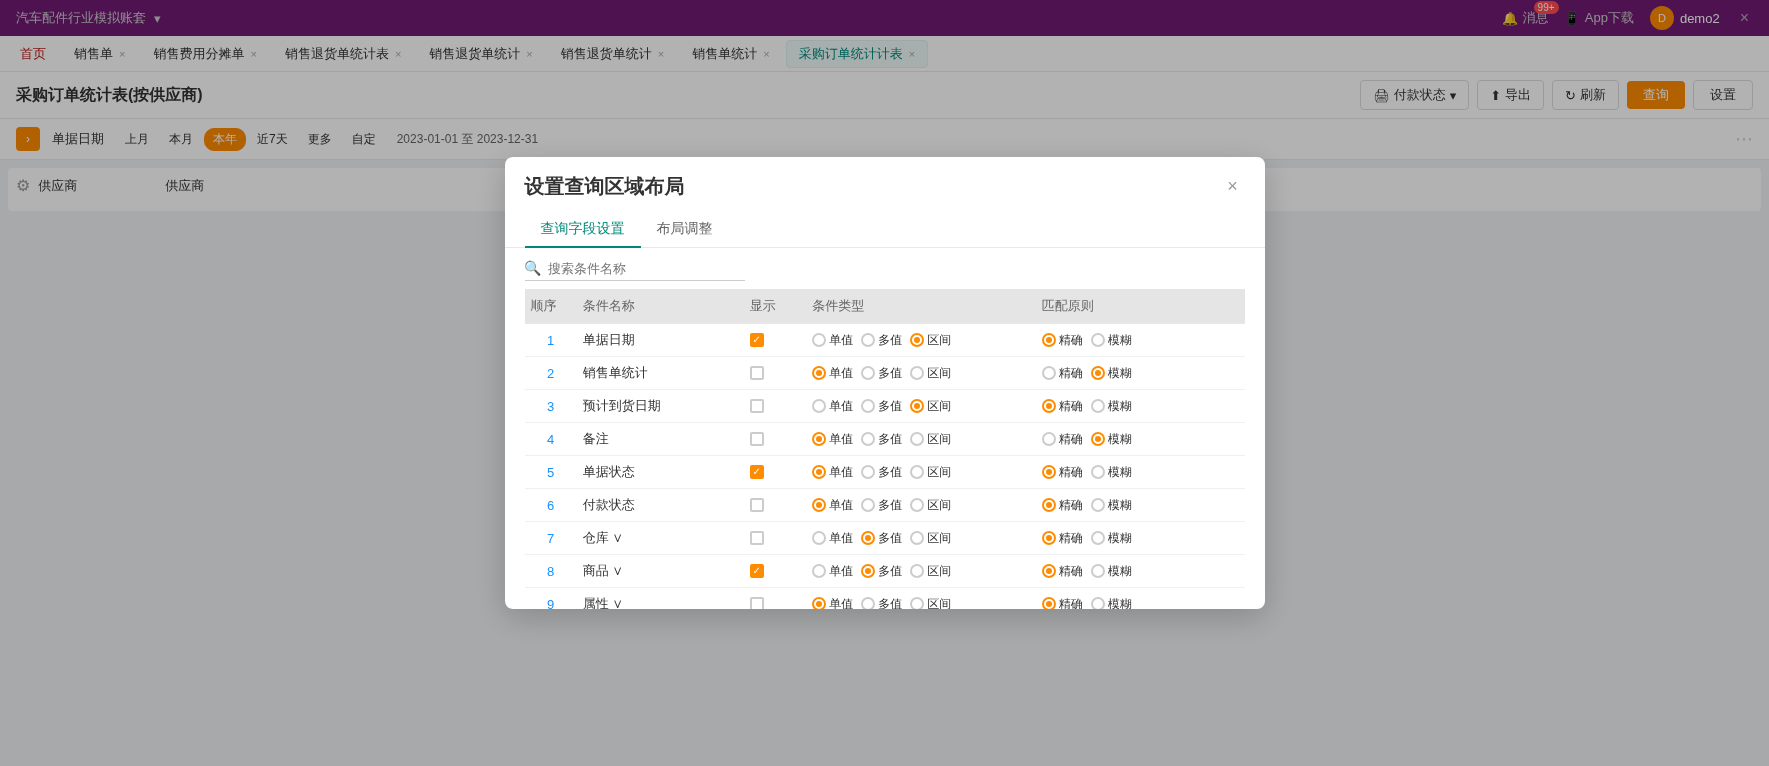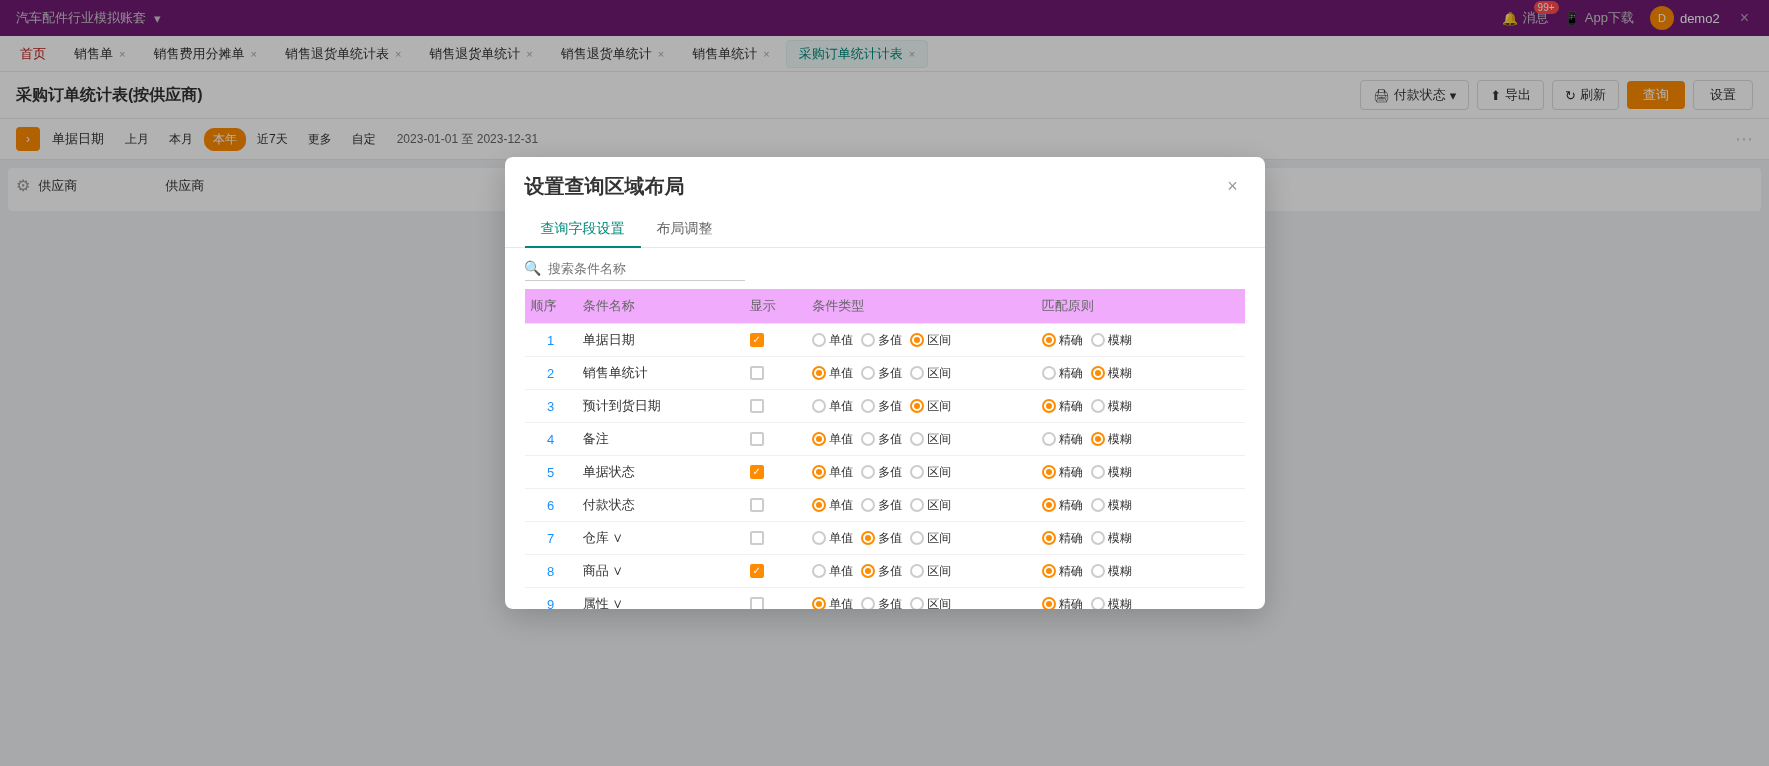--- a/index.html
+++ b/index.html
@@ -205,21 +205,21 @@
 
     
     .conditions-table {
       flex: 1; overflow-y: auto; padding: 0 20px;
       max-height: 320px;
     }
     .conditions-table table {
       width: 100%; border-collapse: collapse; font-size: 13px;
     }
     .conditions-table thead tr {
-      background: #f0abfc;
+      background: #e5e5e5;
     }
     .conditions-table th {
       padding: 8px 6px; text-align: left; color: #666;
       font-weight: 500; border-bottom: 1px solid #e8e8e8;
     }
     .conditions-table td {
       padding: 7px 6px; border-bottom: 1px solid #f0f0f0; color: #333;
     }
     .col-order { width: 50px; color: #1890ff; text-align: center; }
     .col-name { width: 160px; margin-left: 12px; }

